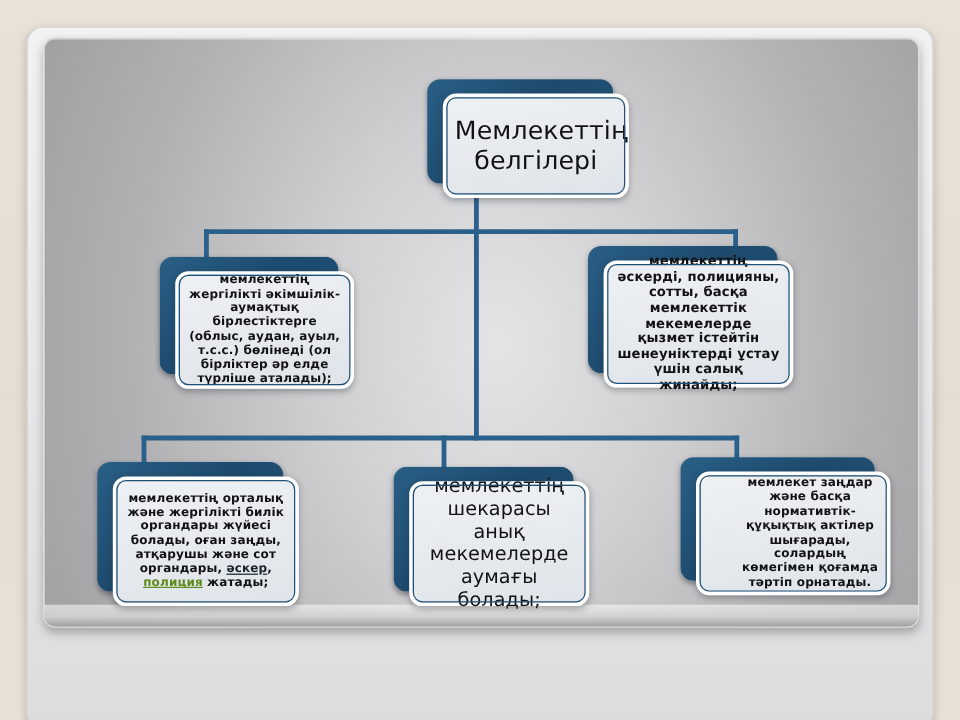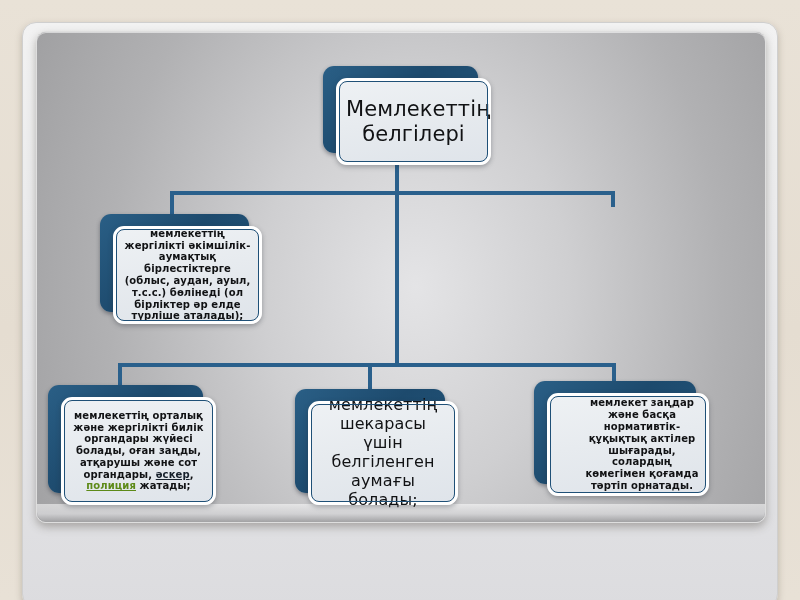--- a/index.html
+++ b/index.html
@@ -56,20 +56,21 @@
   #connector-layer {
     position: absolute;
     left: 0; top: 0;
     width: 800px; height: 600px;
     pointer-events: none;
   }
 
   
   .node {
     position: absolute;
+    margin-left: 33px;
   }
   .node-shadow {
     position: absolute;
     left: 0; top: 0;
     width: 100%; height: 100%;
     border-radius: 11px;
     background: linear-gradient(135deg, #2a5f86 0%, #1d4a6d 45%, #16395440 100%),
                 linear-gradient(180deg, #28608a 0%, #1b4668 100%);
     background-blend-mode: normal;
     box-shadow: 0 2px 4px rgba(40,45,55,0.45);
@@ -163,32 +164,38 @@
     </div>
   </div>
 
   <div class="node" id="node-admin">
     <div class="node-shadow"></div>
     <div class="node-face">
       <span class="node-text">мемлекеттің жергілікті әкімшілік-аумақтық бірлестіктерге (облыс, аудан, ауыл, т.с.с.) бөлінеді (ол бірліктер әр елде түрліше аталады);</span>
     </div>
   </div>
 
+  <div class="node" id="node-tax">
+    <div class="node-shadow"></div>
+    <div class="node-face">
+      <span class="node-text">мемлекеттің әскерді, полицияны, сотты, басқа мемлекеттік мекемелерде қызмет істейтін шенеуніктерді ұстау үшін салық жинайды;</span>
+    </div>
+  </div>
 
   <div class="node" id="node-bodies">
     <div class="node-shadow"></div>
     <div class="node-face">
       <span class="node-text"><span>мемлекеттің орталық және жергілікті билік органдары жүйесі болады, оған заңды, атқарушы және сот органдары, </span><a class="lnk lnk-dark">әскер</a><span>, </span><a class="lnk lnk-green">полиция</a><span> жатады;</span></span>
     </div>
   </div>
 
   <div class="node" id="node-territory">
     <div class="node-shadow"></div>
     <div class="node-face">
-      <span class="node-text">мемлекеттің шекарасы үшін белгіленген аумағы болады;</span>
+      <span class="node-text">мемлекеттің шекарасы анық мекемелерде аумағы болады;</span>
     </div>
   </div>
 
   <div class="node" id="node-laws">
     <div class="node-shadow"></div>
     <div class="node-face">
       <span class="node-text">мемлекет заңдар және басқа нормативтік-құқықтық актілер шығарады, солардың көмегімен қоғамда тәртіп орнатады.</span>
     </div>
   </div>
 

